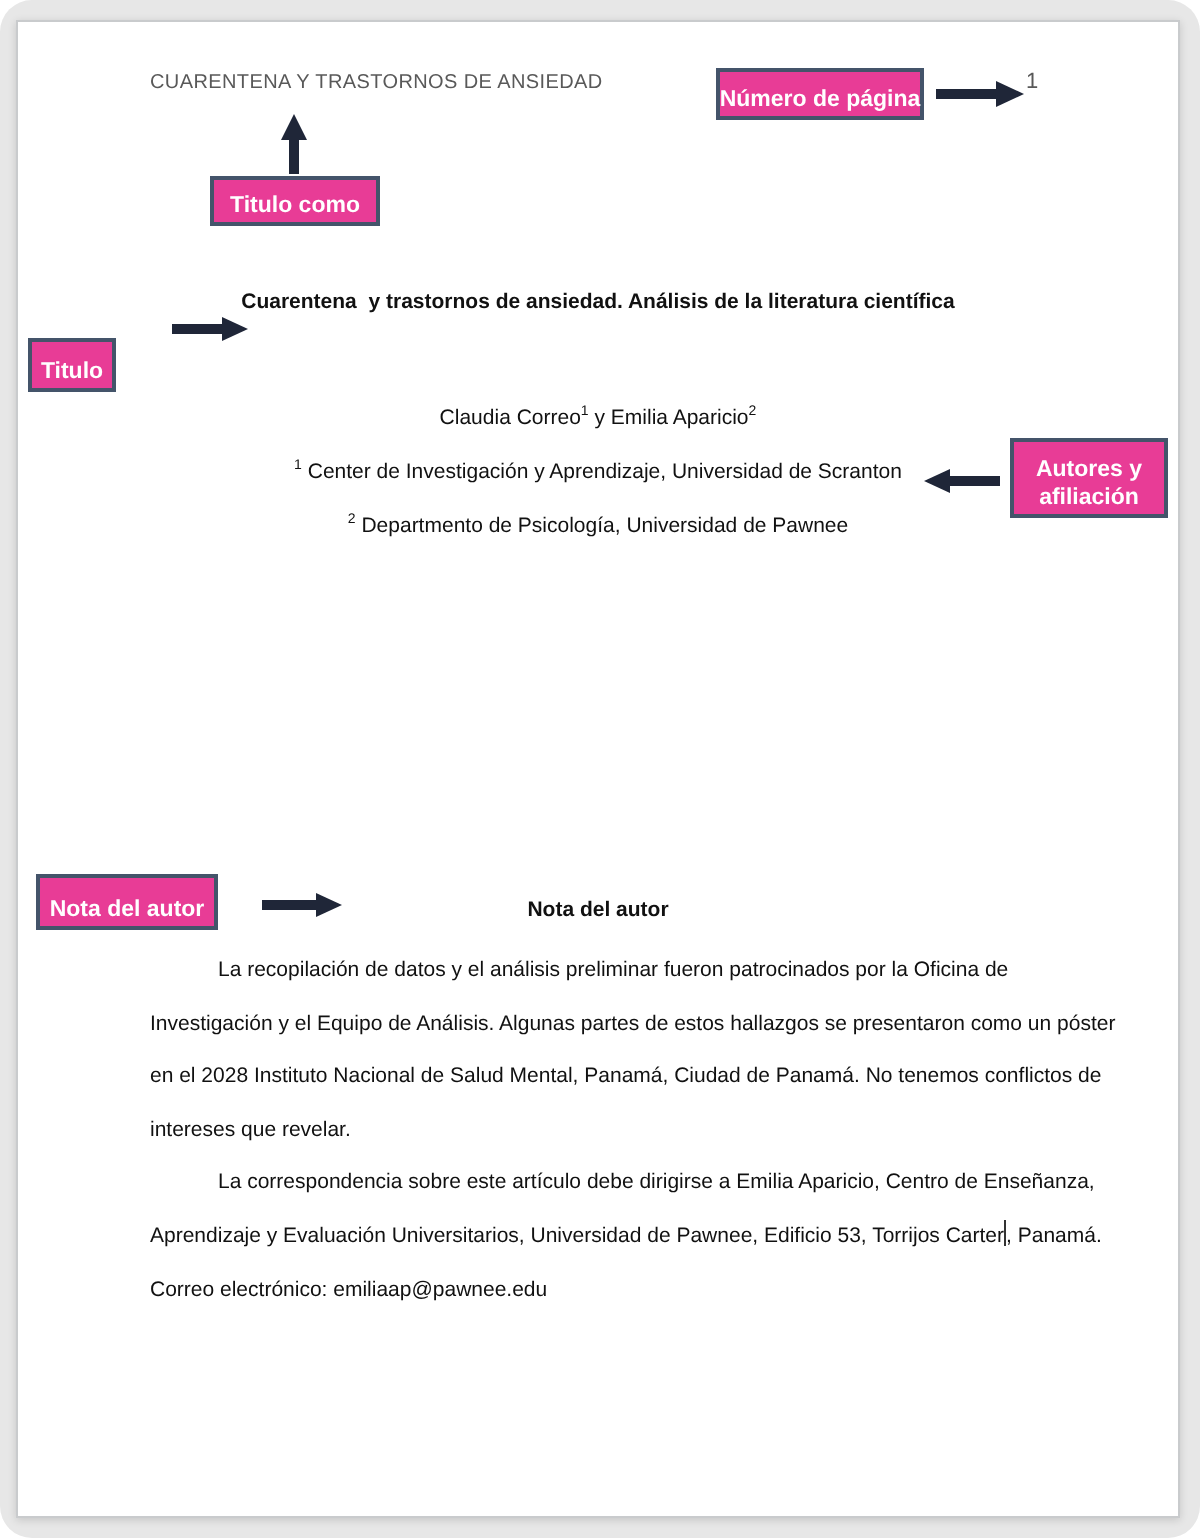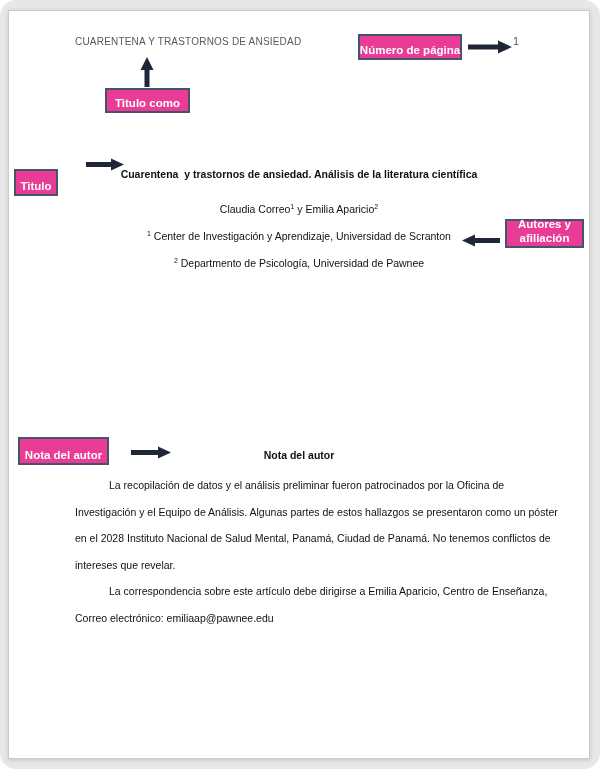--- a/index.html
+++ b/index.html
@@ -18,21 +18,21 @@
   .page-num{left:513px;top:35px;font-size:11px;}
   .ann-label{
     position:absolute;display:flex;flex-direction:column;align-items:center;justify-content:flex-end;
     background:var(--label-fill);border:2px solid var(--label-border);
     color:#ffffff;font-weight:bold;font-size:11.5px;line-height:1.2;
     text-align:center;box-sizing:border-box;white-space:nowrap;
   }
   .arrow{position:absolute;color:var(--arrow);line-height:0;}
   .arrow svg{display:block;}
   .doc-center{position:absolute;left:8px;width:582px;text-align:center;font-size:10.5px;color:#111;}
-  .doc-title{top:168px;font-weight:bold;white-space:pre;}
+  .doc-title{top:145px;font-weight:bold;white-space:pre;}
   .byline{top:203px;}
   .affil0{top:230px;}
   .affil1{top:257px;}
   .note-heading{top:449px;font-weight:bold;}
   sup{font-size:7px;line-height:0;vertical-align:super;}
   .note-body{
     position:absolute;left:75px;top:472px;width:470px;
     font-size:10.5px;line-height:26.6px;color:#111;
   }
   .note-line{white-space:nowrap;height:26.6px;}
@@ -86,21 +86,21 @@
   <div class="doc-center affil0"><sup>1</sup><span> Center de Investigación y Aprendizaje, Universidad de Scranton</span></div>
 
   <div class="doc-center affil1"><sup>2</sup><span> Departmento de Psicología, Universidad de Pawnee</span></div>
 
   <div class="arrow" style="left:462px;top:234px;">
     <svg width="38" height="13" viewBox="0 0 38 13">
         <polygon points="0,6.5 13,0.5 13,12.5" fill="currentColor"></polygon>
         <rect x="12" y="4" width="26" height="5" fill="currentColor"></rect>
       </svg>
   </div>
-  <div class="ann-label" style="left:505px;top:219px;width:79px;height:29px;">
+  <div class="ann-label" style="left:505px;top:219px;width:79px;height:40px;">
     <span>Autores y</span>
     <span>afiliación</span>
   </div>
 
   <div class="ann-label" style="left:18px;top:437px;width:91px;height:28px;">
     <span>Nota del autor</span>
   </div>
   <div class="arrow" style="left:131px;top:446px;">
     <svg width="40" height="13" viewBox="0 0 40 13">
         <rect x="0" y="4" width="28" height="5" fill="currentColor"></rect>
@@ -109,16 +109,17 @@
   </div>
 
   <div class="doc-center note-heading">Nota del autor</div>
 
   <div class="note-body">
     <div class="note-line indent">La recopilación de datos y el análisis preliminar fueron patrocinados por la Oficina de</div>
     <div class="note-line">Investigación y el Equipo de Análisis. Algunas partes de estos hallazgos se presentaron como un póster</div>
     <div class="note-line">en el 2028 Instituto Nacional de Salud Mental, Panamá, Ciudad de Panamá. No tenemos conflictos de</div>
     <div class="note-line">intereses que revelar.</div>
     <div class="note-line indent">La correspondencia sobre este artículo debe dirigirse a Emilia Aparicio, Centro de Enseñanza,</div>
+    <div class="note-line"><span>Aprendizaje y Evaluación Universitarios, Universidad de Pawnee, Edificio 53, Torrijos Carter</span><span class="caret"></span><span>, Panamá.</span></div>
     <div class="note-line">Correo electrónico: emiliaap@pawnee.edu</div>
   </div>
 
 </div>
 
 </body></html>

